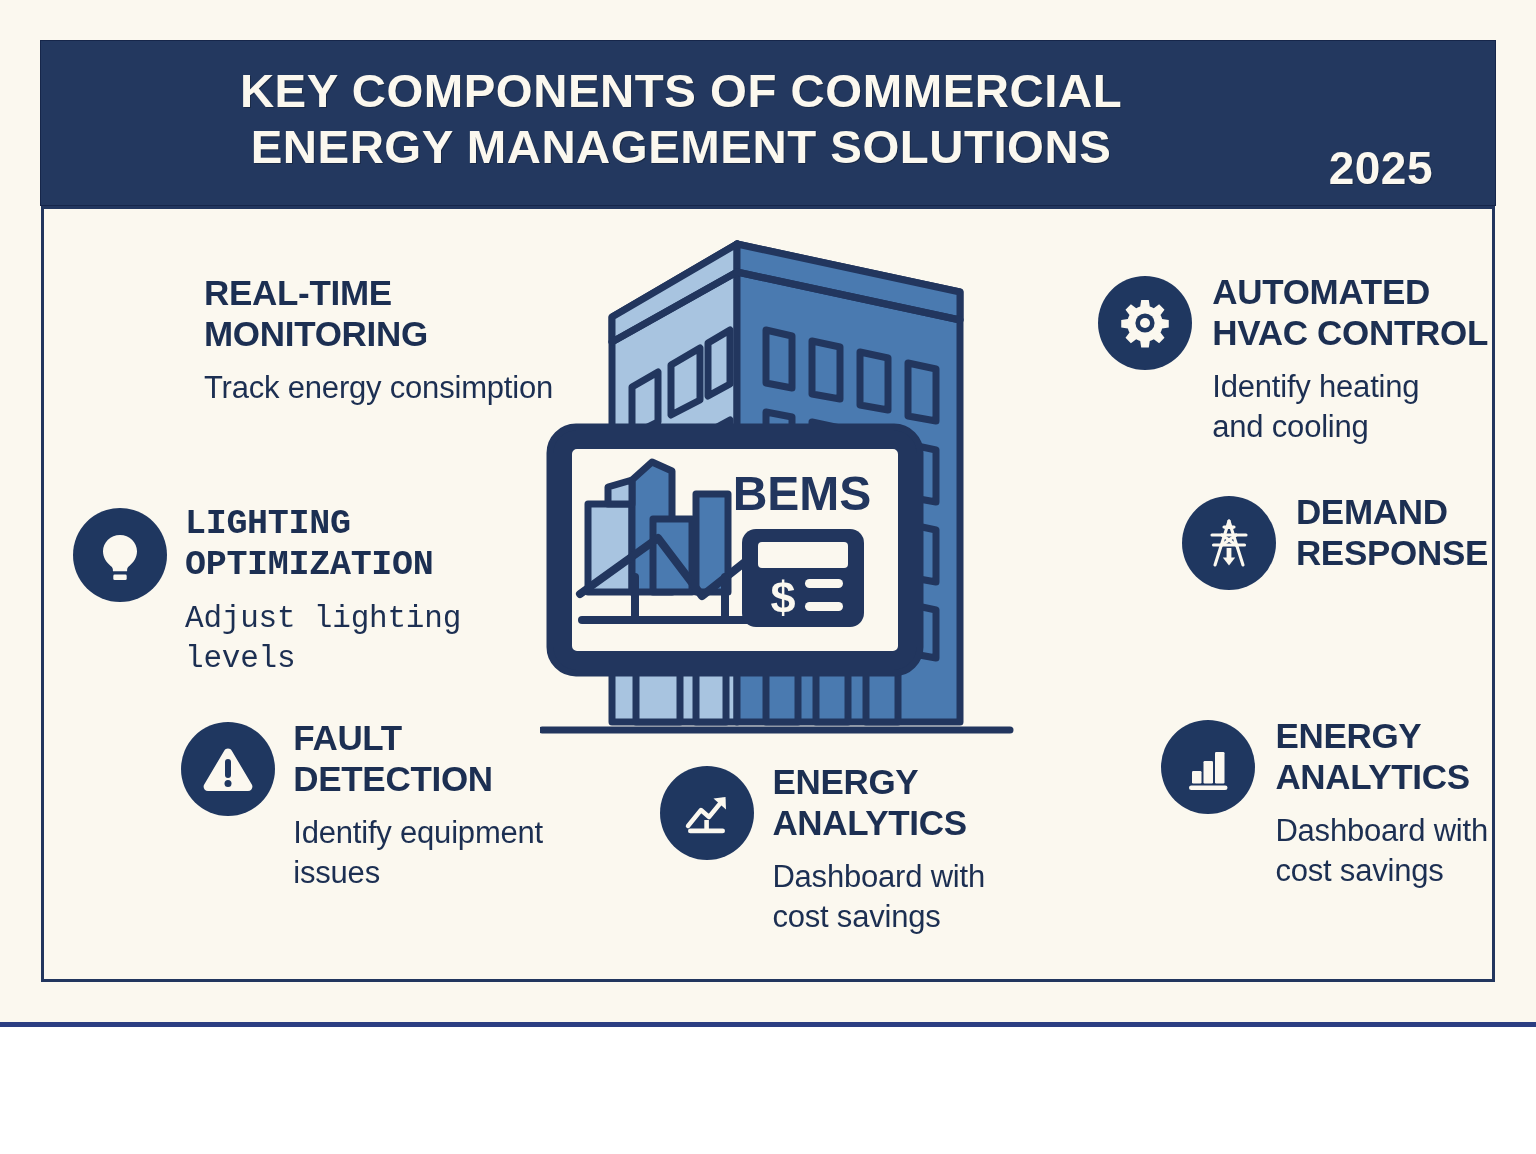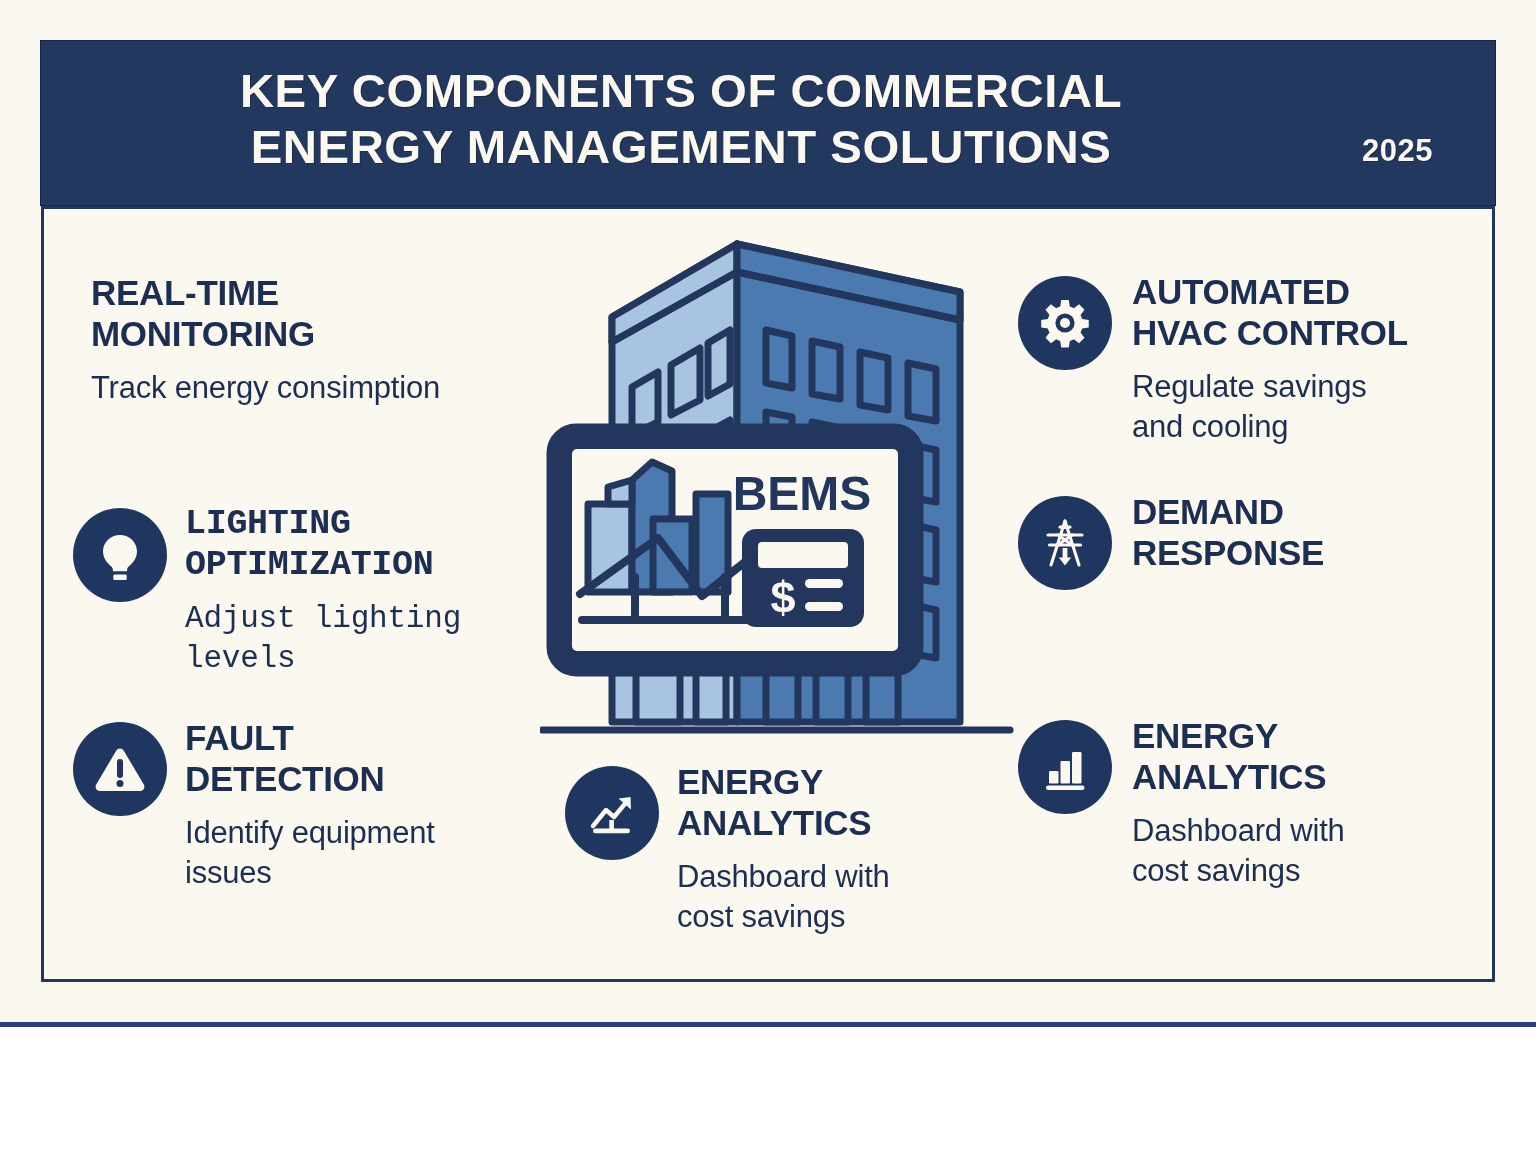--- a/index.html
+++ b/index.html
@@ -29,34 +29,34 @@
     font-weight:bold;
     font-size:46px;
     line-height:1.22;
     letter-spacing:0.5px;
     transform:scaleX(1.03);
     transform-origin:center top;
     text-shadow:1px 1px 0 rgba(0,0,0,.25);
   }
   #title .ln{display:block;white-space:nowrap;}
   #year{
-    position:absolute;right:62px;top:92px;
-    color:#FBF8EF;font-weight:bold;font-size:31px;
+    position:absolute;right:62px;top:100px;
+    color:#FBF8EF;font-weight:bold;font-size:46px;
     letter-spacing:0.5px;
     text-shadow:1px 1px 0 rgba(0,0,0,.25);
   }
   
   #frame{
     position:absolute;left:41px;top:206px;width:1454px;height:776px;
     border:3px solid #22365E;
     box-sizing:border-box;
     background:#FBF8EF;
   }
   
-  .feature{position:absolute;display:flex;align-items:flex-start;}
+  .feature{position:absolute;display:flex;align-items:flex-start;justify-content:flex-end;}
   .f-icon{
     width:94px;height:94px;border-radius:50%;
     background:#1F3760;flex:0 0 94px;
     display:flex;align-items:center;justify-content:center;
     margin-top:4px;
   }
   .f-text{padding-left:18px;}
   .f-title{
     color:#1C2F52;font-weight:bold;font-size:35px;line-height:1.17;
     letter-spacing:-0.3px;white-space:pre-line;
@@ -143,21 +143,21 @@
         <g fill="#FBF8EF">
           <path d="M26.2 7 h7.6 l1.0 6.6 a18 18 0 0 1 4.0 1.66 l5.3 -4.0 5.4 5.4 -4.0 5.3 a18 18 0 0 1 1.66 4.0 l6.6 1.0 v7.6 l-6.6 1.0 a18 18 0 0 1 -1.66 4.0 l4.0 5.3 -5.4 5.4 -5.3 -4.0 a18 18 0 0 1 -4.0 1.66 l-1.0 6.6 h-7.6 l-1.0 -6.6 a18 18 0 0 1 -4.0 -1.66 l-5.3 4.0 -5.4 -5.4 4.0 -5.3 a18 18 0 0 1 -1.66 -4.0 l-6.6 -1.0 v-7.6 l6.6 -1.0 a18 18 0 0 1 1.66 -4.0 l-4.0 -5.3 5.4 -5.4 5.3 4.0 a18 18 0 0 1 4.0 -1.66 Z"></path>
         </g>
         <circle cx="30" cy="30" r="9.6" fill="#1F3760"></circle>
         <circle cx="30" cy="30" r="5.0" fill="#FBF8EF"></circle>
       </svg>
     </div>
     <div class="f-text">
       <div class="f-title">AUTOMATED
 HVAC CONTROL</div>
-      <div class="f-desc">Regulate savings
+      <div class="f-desc">Identify heating
 and cooling</div>
     </div>
   </div>
 
   <div class="feature right" id="feat-demand">
     <div class="f-icon">
       <svg width="60" height="60" viewBox="0 0 60 60" aria-hidden="true">
         <g stroke="#FBF8EF" stroke-width="3.1" fill="none" stroke-linecap="round">
           <path d="M30 8 L16 52"></path>
           <path d="M30 8 L44 52"></path>

